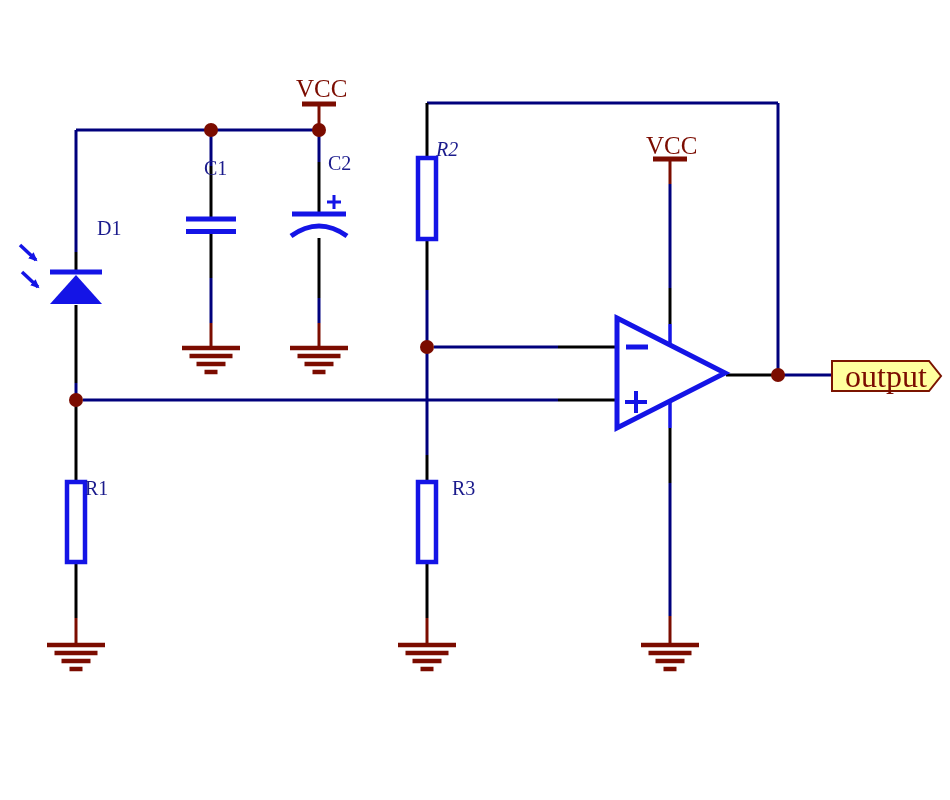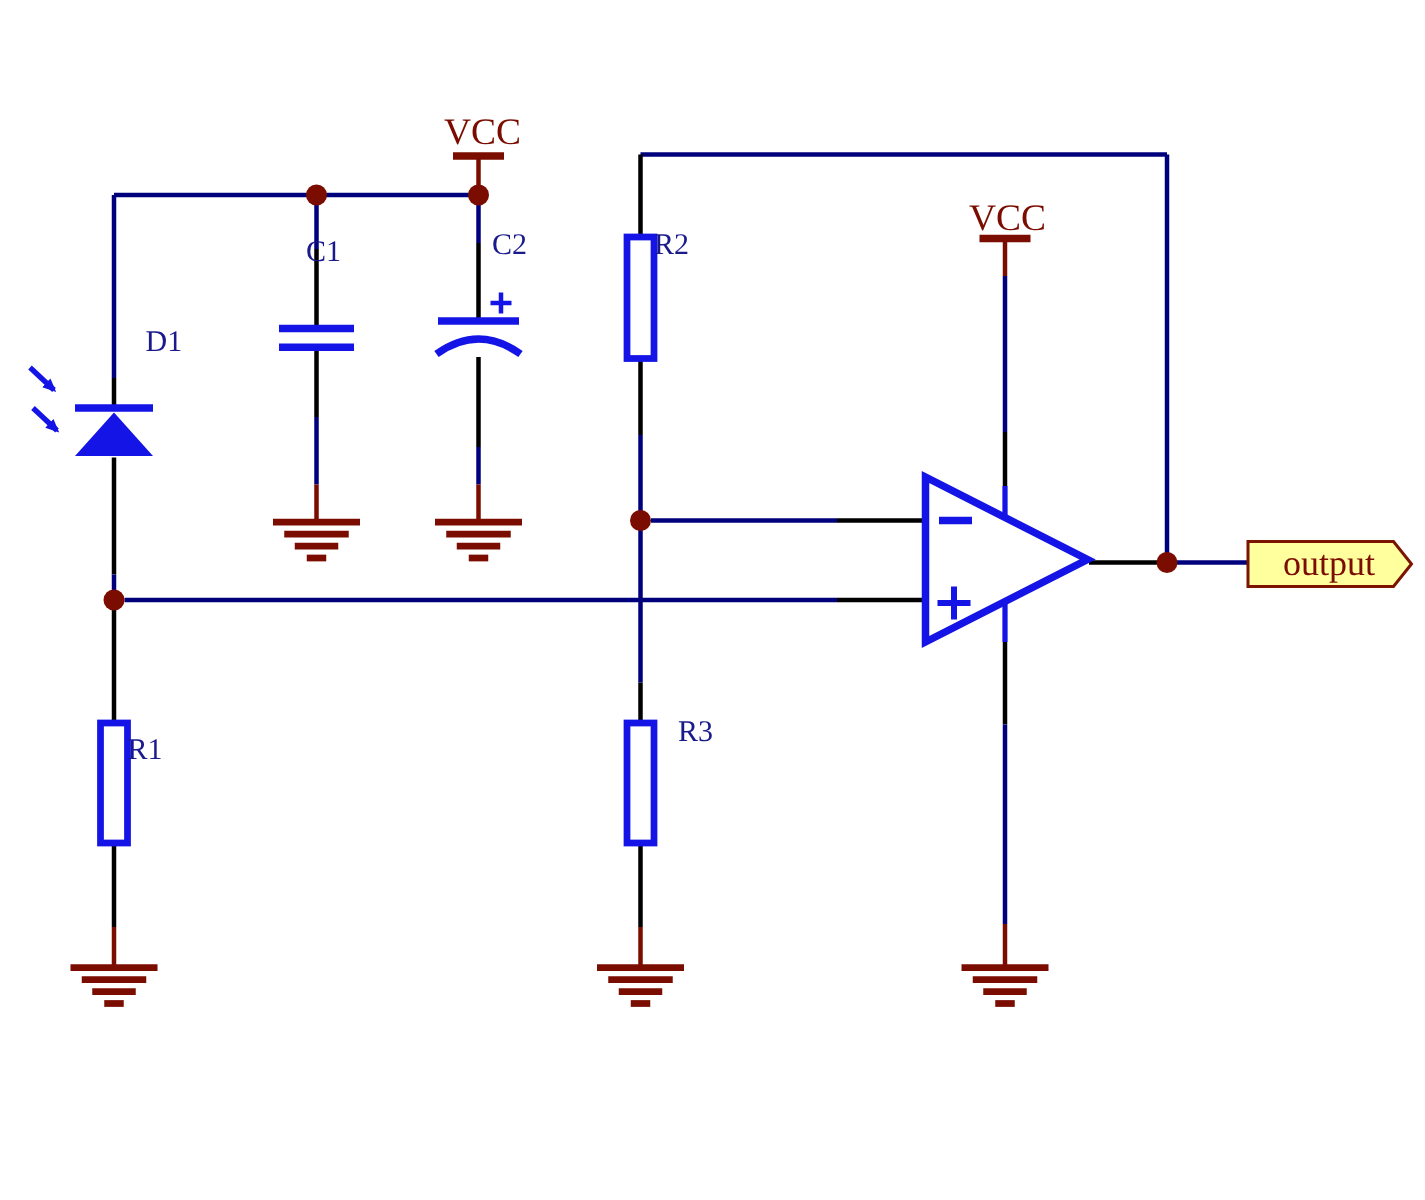--- a/index.html
+++ b/index.html
@@ -25,21 +25,21 @@
     font-size:25px;
     line-height:1;
     color:#7b0c00;
     white-space:nowrap;
     user-select:none;
   }
   .flag-label{
     position:absolute;
     left:836px;top:364px;width:100px;
     text-align:center;
-    font-size:24px;line-height:24px;
+    font-size:32px;line-height:24px;
     color:#7b0c00;
     user-select:none;
   }
 </style>
 </head>
 <body>
 
 <div id="stage">
 
   <svg width="950" height="800" viewBox="0 0 950 800">
@@ -204,18 +204,18 @@
       <polygon points="832,361 929,361 941,376 929,391 832,391" fill="#ffff9e" stroke="#7b1400" stroke-width="2"></polygon>
     </g>
   </svg>
 
   <div class="pwr-label" style="left:296px;top:76px;">VCC</div>
   <div class="pwr-label" style="left:646px;top:133px;">VCC</div>
 
   <div class="ref-label" style="left:97px;top:218px;">D1</div>
   <div class="ref-label" style="left:204px;top:158px;">C1</div>
   <div class="ref-label" style="left:328px;top:153px;">C2</div>
-  <div class="ref-label" style="left:436px;top:153px;">R2</div>
-  <div class="ref-label" style="left:85px;top:478px;margin-top:12px;">R1</div>
+  <div class="ref-label" style="left:436px;top:139px;font-style:italic;">R2</div>
+  <div class="ref-label" style="left:85px;top:478px;">R1</div>
   <div class="ref-label" style="left:452px;top:478px;">R3</div>
 
   <div class="flag-label">output</div>
 </div>
 
 </body></html>

